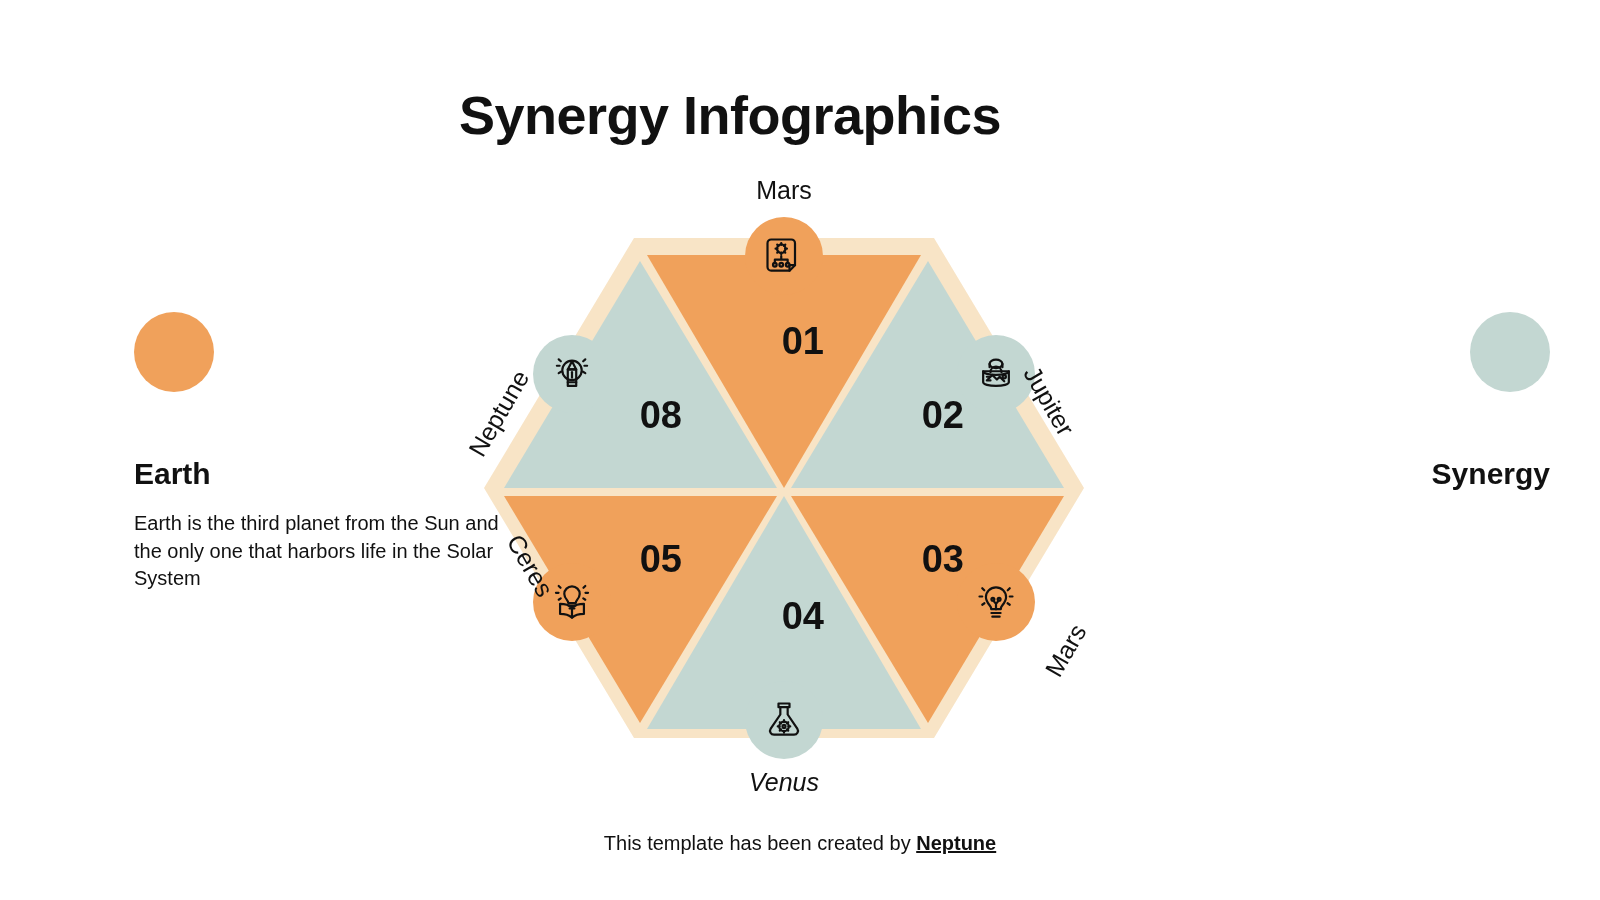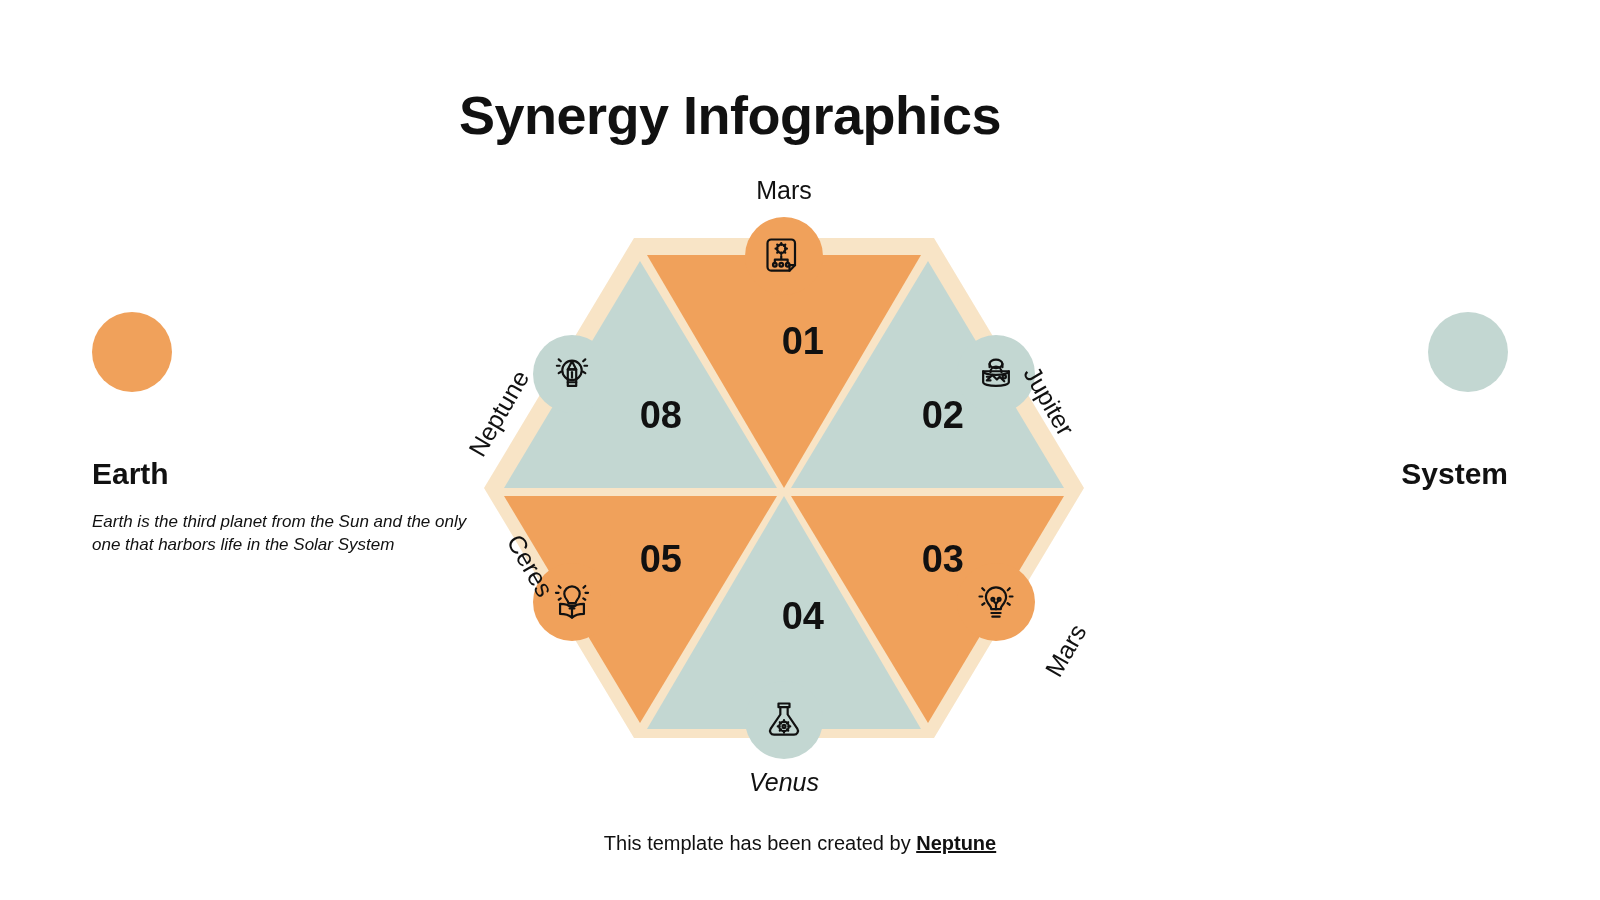--- a/index.html
+++ b/index.html
@@ -26,20 +26,21 @@
     font-size: 54px;
     font-weight: bold;
     letter-spacing: -0.5px;
     color: #111111;
   }
 
   
   .side-block {
     position: absolute;
     width: 380px;
+    margin-left: 42px;
   }
   .side-left  { left: 92px;  top: 312px; text-align: left;  }
   .side-right { left: 1128px; top: 312px; text-align: right; }
 
   .side-dot {
     width: 80px;
     height: 80px;
     border-radius: 50%;
     display: block;
   }
@@ -47,25 +48,24 @@
   .side-right .side-dot { margin-left: auto; }
 
   .side-heading {
     font-size: 30px;
     font-weight: bold;
     margin-top: 65px;
     color: #111111;
     line-height: 1.1;
   }
   .side-body {
-    font-size: 17px;
+    font-size: 20px;
     line-height: 1.38;
     margin-top: 20px;
     color: #111111;
-    font-style: italic;
   }
 
   
   .hex-wrap {
     position: absolute;
     left: 484px;
     top: 228px;
     width: 600px;
     height: 520px;
   }
@@ -133,21 +133,21 @@
 <div class="page-title">Synergy Infographics</div>
 
 <div class="side-block side-left">
   <span class="side-dot" style="background:#F0A15B"></span>
   <div class="side-heading">Earth</div>
   <div class="side-body">Earth is the third planet from the Sun and the only one that harbors life in the Solar System</div>
 </div>
 
 <div class="side-block side-right">
   <span class="side-dot" style="background:#C3D7D2"></span>
-  <div class="side-heading">System</div>
+  <div class="side-heading">Synergy</div>
 </div>
 
 <div class="hex-wrap">
 
   <svg class="hex-svg" viewBox="0 0 600 520">
 
     <polygon points="150,10 450,10 600,260 450,510 150,510 0,260" fill="#F8E4C6"></polygon>
 
     <g>
       <polygon points="163,27 437,27 300,260" fill="#F0A15B"></polygon>

